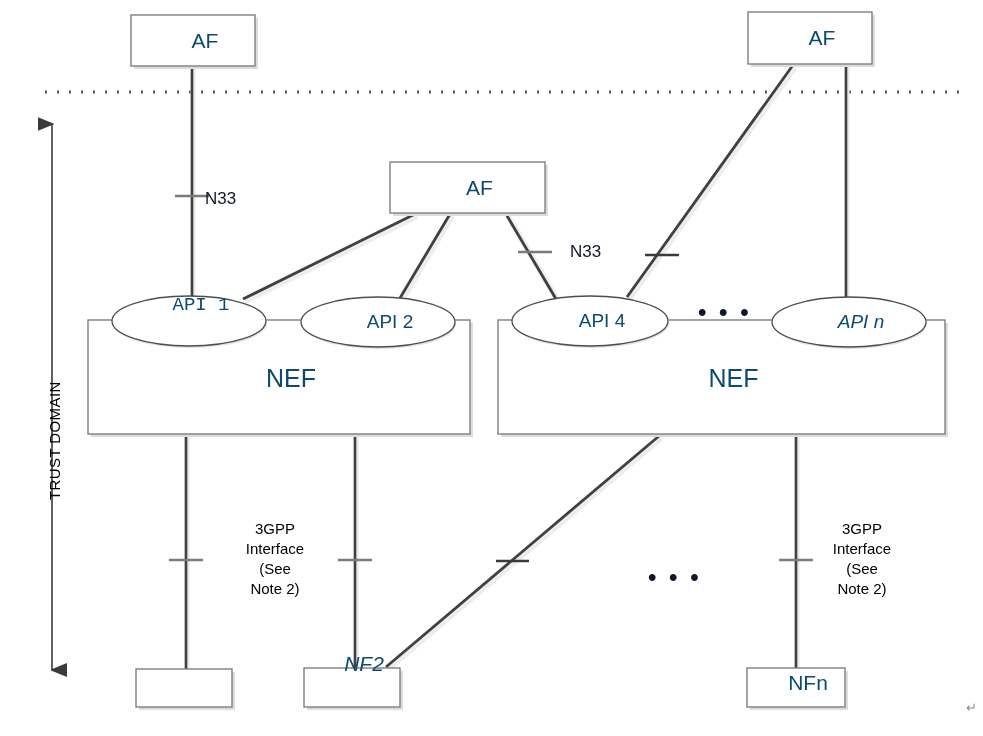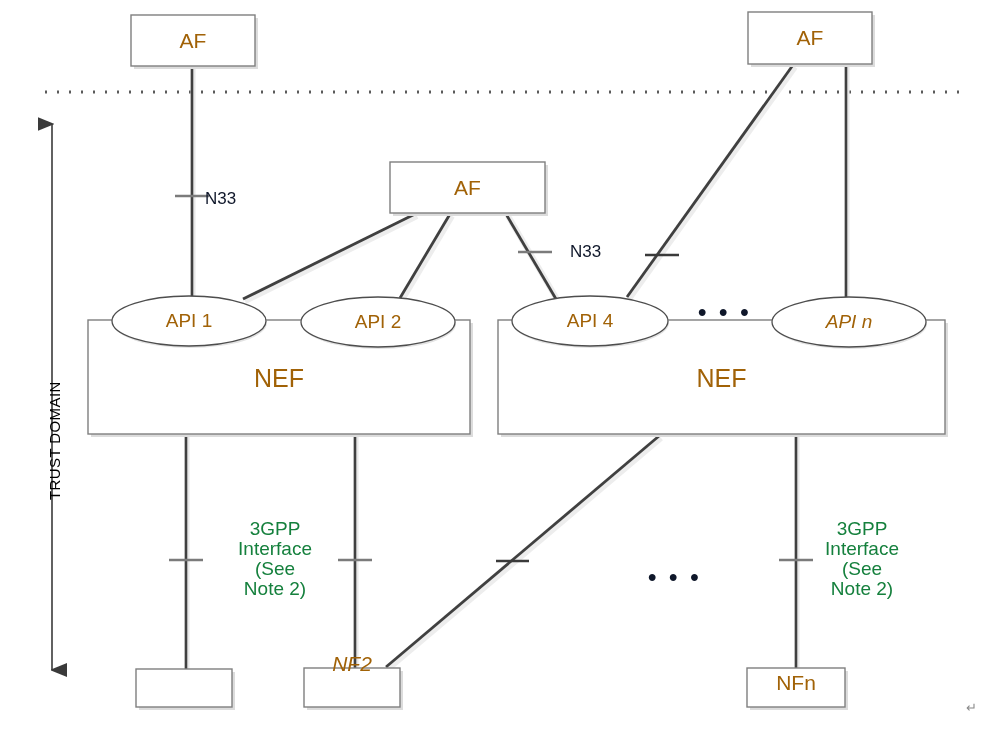--- a/index.html
+++ b/index.html
@@ -23,42 +23,43 @@
     top: 0;
     width: 983px;
     height: 736px;
   }
   .node-label {
     position: absolute;
     display: flex;
     align-items: center;
     justify-content: center;
     text-align: left;
-    color: #a16207;
+    color: #0c4a6e;
     pointer-events: none;
+    margin-left: 12px;
   }
   .box-label {
     font-size: 21px;
   }
   .nef-label {
     font-size: 25px;
   }
   .api-label {
     font-size: 19px;
   }
   .edge-label {
     position: absolute;
     font-size: 17px;
     color: #0f172a;
     white-space: nowrap;
   }
   .multi-label {
     position: absolute;
-    font-size: 19px;
-    color: #15803d;
+    font-size: 15px;
+    color: #000000;
     text-align: center;
     line-height: 20px;
     width: 130px;
   }
   .trust-label {
     position: absolute;
     font-size: 15px;
     color: #000000;
     white-space: nowrap;
     transform-origin: 0 0;
@@ -226,21 +227,21 @@
   <div class="node-label box-label" style="left:131px; top:15px; width:124px; height:51px;">AF</div>
   <div class="node-label box-label" style="left:748px; top:12px; width:124px; height:52px;">AF</div>
   <div class="node-label box-label" style="left:390px; top:162px; width:155px; height:51px;">AF</div>
 
   <div class="node-label nef-label" style="left:88px; top:348px; width:382px; height:60px;">NEF</div>
   <div class="node-label nef-label" style="left:498px; top:348px; width:447px; height:60px;">NEF</div>
 
   <div class="node-label box-label" style="left:304px; top:644px; width:96px; height:39px;font-style:italic;">NF2</div>
   <div class="node-label box-label" style="left:747px; top:668px; width:98px; height:29px;">NFn</div>
 
-  <div class="node-label api-label" style="left:112px; top:296px; width:154px; height:50px;">API 1</div>
+  <div class="node-label api-label" style="left:112px; top:280px; width:154px; height:50px;font-family:Liberation Mono, monospace;">API 1</div>
   <div class="node-label api-label" style="left:301px; top:297px; width:154px; height:50px;">API 2</div>
   <div class="node-label api-label" style="left:512px; top:296px; width:156px; height:50px;">API 4</div>
   <div class="node-label api-label" style="left:772px; top:297px; width:154px; height:50px;font-style:italic;">API n</div>
 
   <div class="edge-label" style="left:205px; top:189px;">N33</div>
   <div class="edge-label" style="left:570px; top:242px;">N33</div>
 
   <div class="multi-label" style="left:210px; top:519px;">
     <div>3GPP</div>
     <div>Interface</div>

